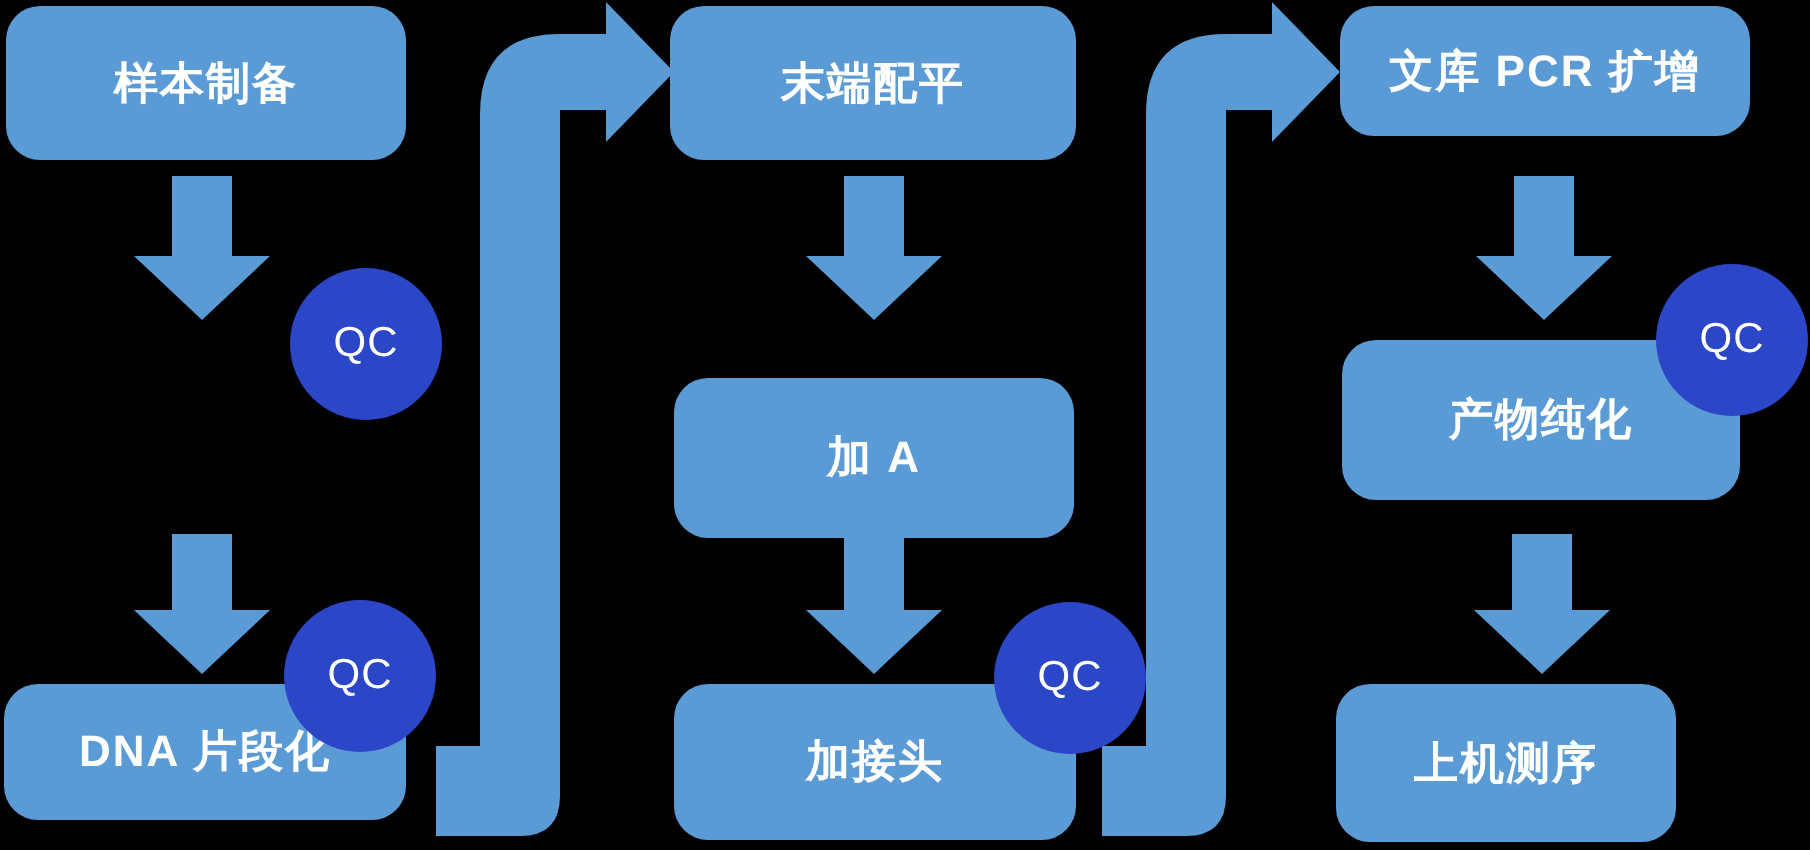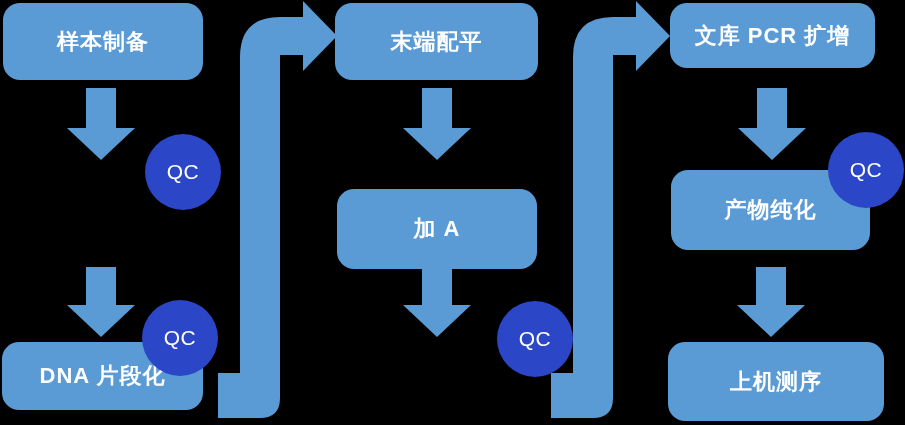--- a/index.html
+++ b/index.html
@@ -96,28 +96,31 @@
   <div class="step-box" style="left:2px;top:342px;width:201px;height:68px">
     <span class="step-label">DNA 片段化</span>
   </div>
 
   <div class="step-box" style="left:335px;top:3px;width:203px;height:77px">
     <span class="step-label">末端配平</span>
   </div>
   <div class="step-box" style="left:337px;top:189px;width:200px;height:80px">
     <span class="step-label">加 A</span>
   </div>
+  <div class="step-box" style="left:337px;top:342px;width:201px;height:78px">
+    <span class="step-label">加接头</span>
+  </div>
 
   <div class="step-box" style="left:670px;top:3px;width:205px;height:65px">
     <span class="step-label">文库 PCR 扩增</span>
   </div>
   <div class="step-box" style="left:671px;top:170px;width:199px;height:80px">
     <span class="step-label">产物纯化</span>
   </div>
-  <div class="step-box" style="left:668px;top:342px;width:216px;height:79px">
+  <div class="step-box" style="left:668px;top:342px;width:170px;height:79px">
     <span class="step-label">上机测序</span>
   </div>
 
   <div class="qc-badge" style="left:145px;top:134px">
     <span>QC</span>
   </div>
   <div class="qc-badge" style="left:142px;top:300px">
     <span>QC</span>
   </div>
   <div class="qc-badge" style="left:497px;top:301px">

